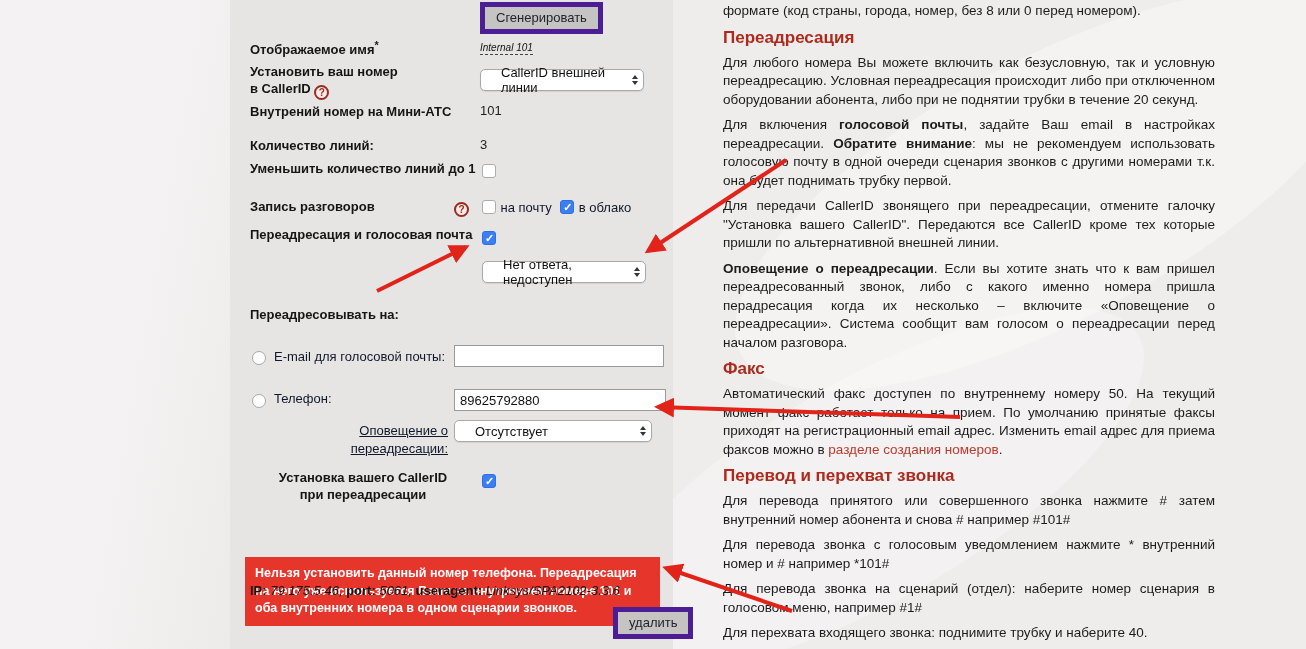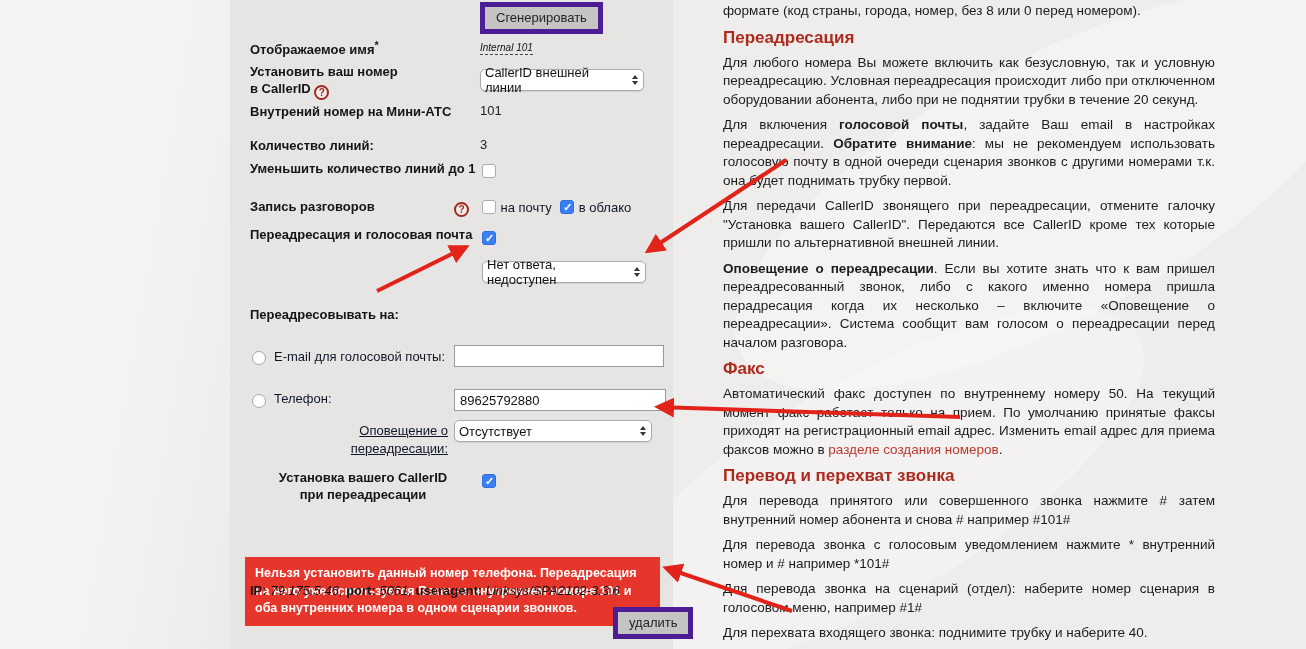--- a/index.html
+++ b/index.html
@@ -36,21 +36,21 @@
     display:inline-block; background:#c5c4c3; border:5px solid #4c1d95;
     font-size:13px; color:#20242c; padding:3px 11px 4px; cursor:default;
   }
   .italic-val{
     font-style:italic; font-size:10px; color:#111;
     border-bottom:1px dashed #444; padding-bottom:1px;
   }
   .select{
     display:inline-flex; align-items:center; justify-content:space-between;
     background:#fff; border:1px solid #a9a9a9; border-radius:5px;
-    height:22px; padding:0 5px 0 4px; font-size:13px; color:#111;
+    height:22px; padding:0 5px 0 20px; font-size:13px; color:#111;
     box-shadow:0 1px 1px rgba(0,0,0,0.08);
   }
   .sel-arrows{ display:inline-flex; flex-direction:column; align-items:center; gap:2px; margin-left:6px; }
   .sel-arrows .up{ width:0;height:0;border-left:3.5px solid transparent;border-right:3.5px solid transparent;border-bottom:4.5px solid #333; }
   .sel-arrows .down{ width:0;height:0;border-left:3.5px solid transparent;border-right:3.5px solid transparent;border-top:4.5px solid #333; }
   .cb{
     display:inline-block; width:14px; height:14px; border-radius:3px;
     background:#fff; border:1px solid #adadad; vertical-align:-2px;
   }
   .cb.checked{

